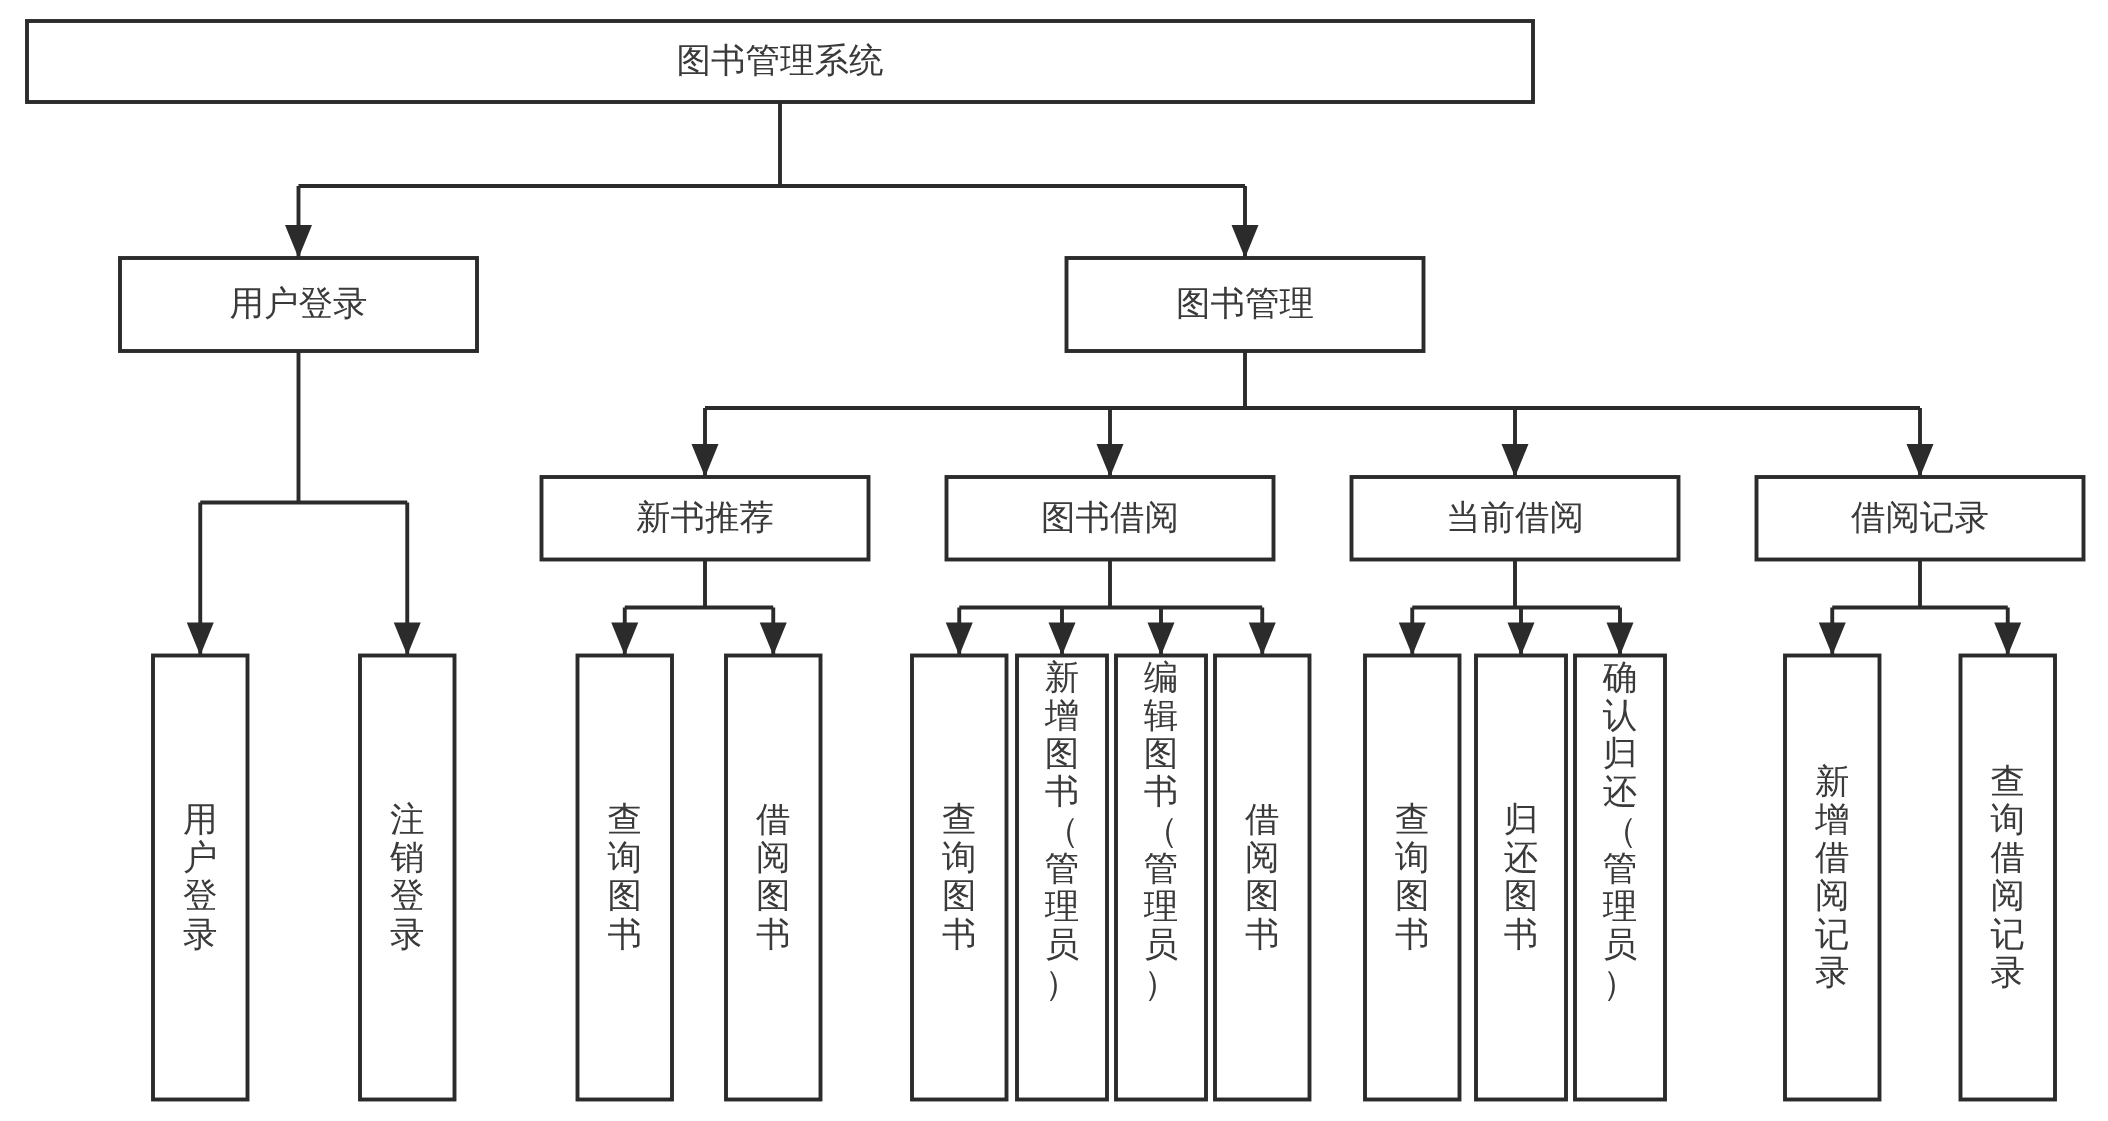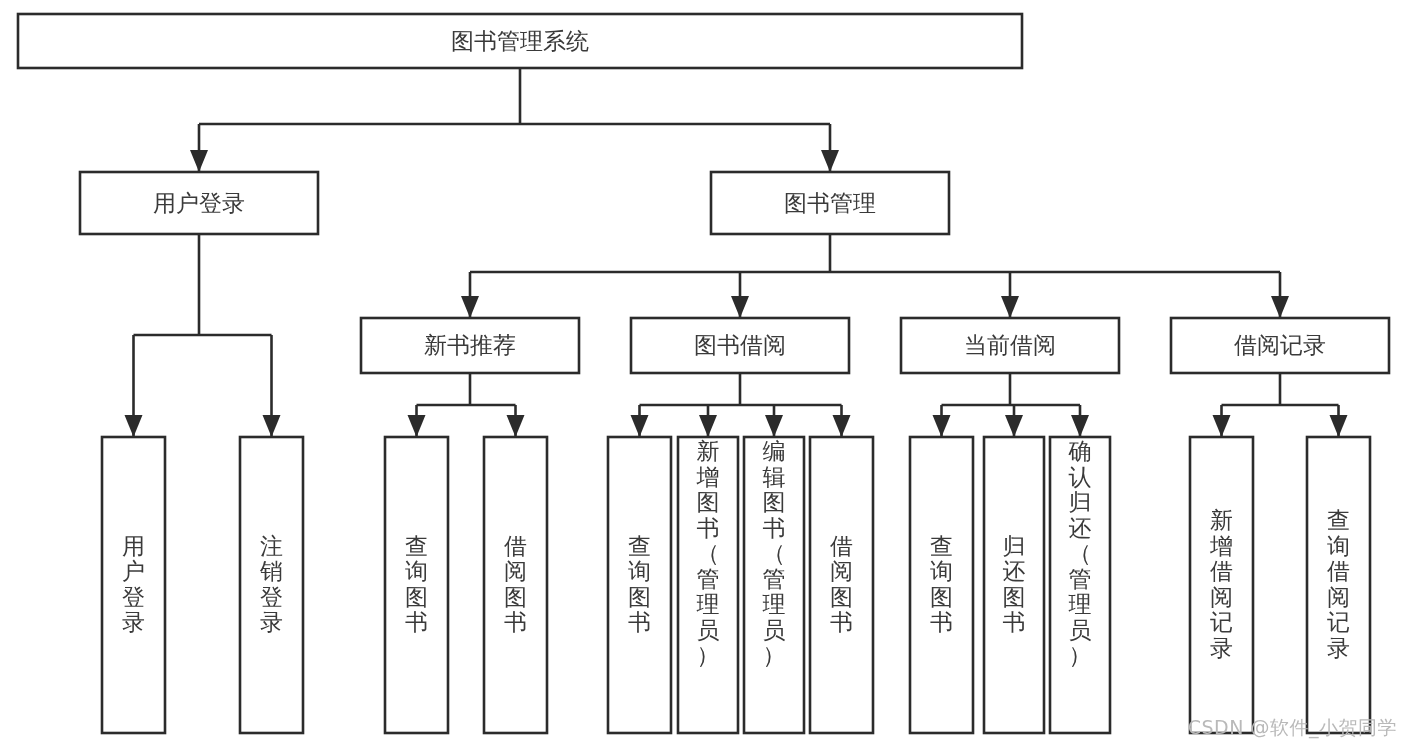--- a/index.html
+++ b/index.html
@@ -203,14 +203,13 @@
         <g>
           <rect x="1190" y="437" width="63" height="296" class="node-box"></rect>
           <text x="1221.5" class="node-label-v"><tspan x="1221.5" y="528.39">新</tspan><tspan x="1221.5" y="553.89">增</tspan><tspan x="1221.5" y="579.39">借</tspan><tspan x="1221.5" y="604.89">阅</tspan><tspan x="1221.5" y="630.39">记</tspan><tspan x="1221.5" y="655.89">录</tspan></text>
         </g>
         <g>
           <rect x="1307" y="437" width="63" height="296" class="node-box"></rect>
           <text x="1338.5" class="node-label-v"><tspan x="1338.5" y="528.39">查</tspan><tspan x="1338.5" y="553.89">询</tspan><tspan x="1338.5" y="579.39">借</tspan><tspan x="1338.5" y="604.89">阅</tspan><tspan x="1338.5" y="630.39">记</tspan><tspan x="1338.5" y="655.89">录</tspan></text>
         </g>
       </g>
   </svg>
-  <div class="watermark-text">CSDN @软件_小贺同学</div>
 </div>
 
 </body></html>

